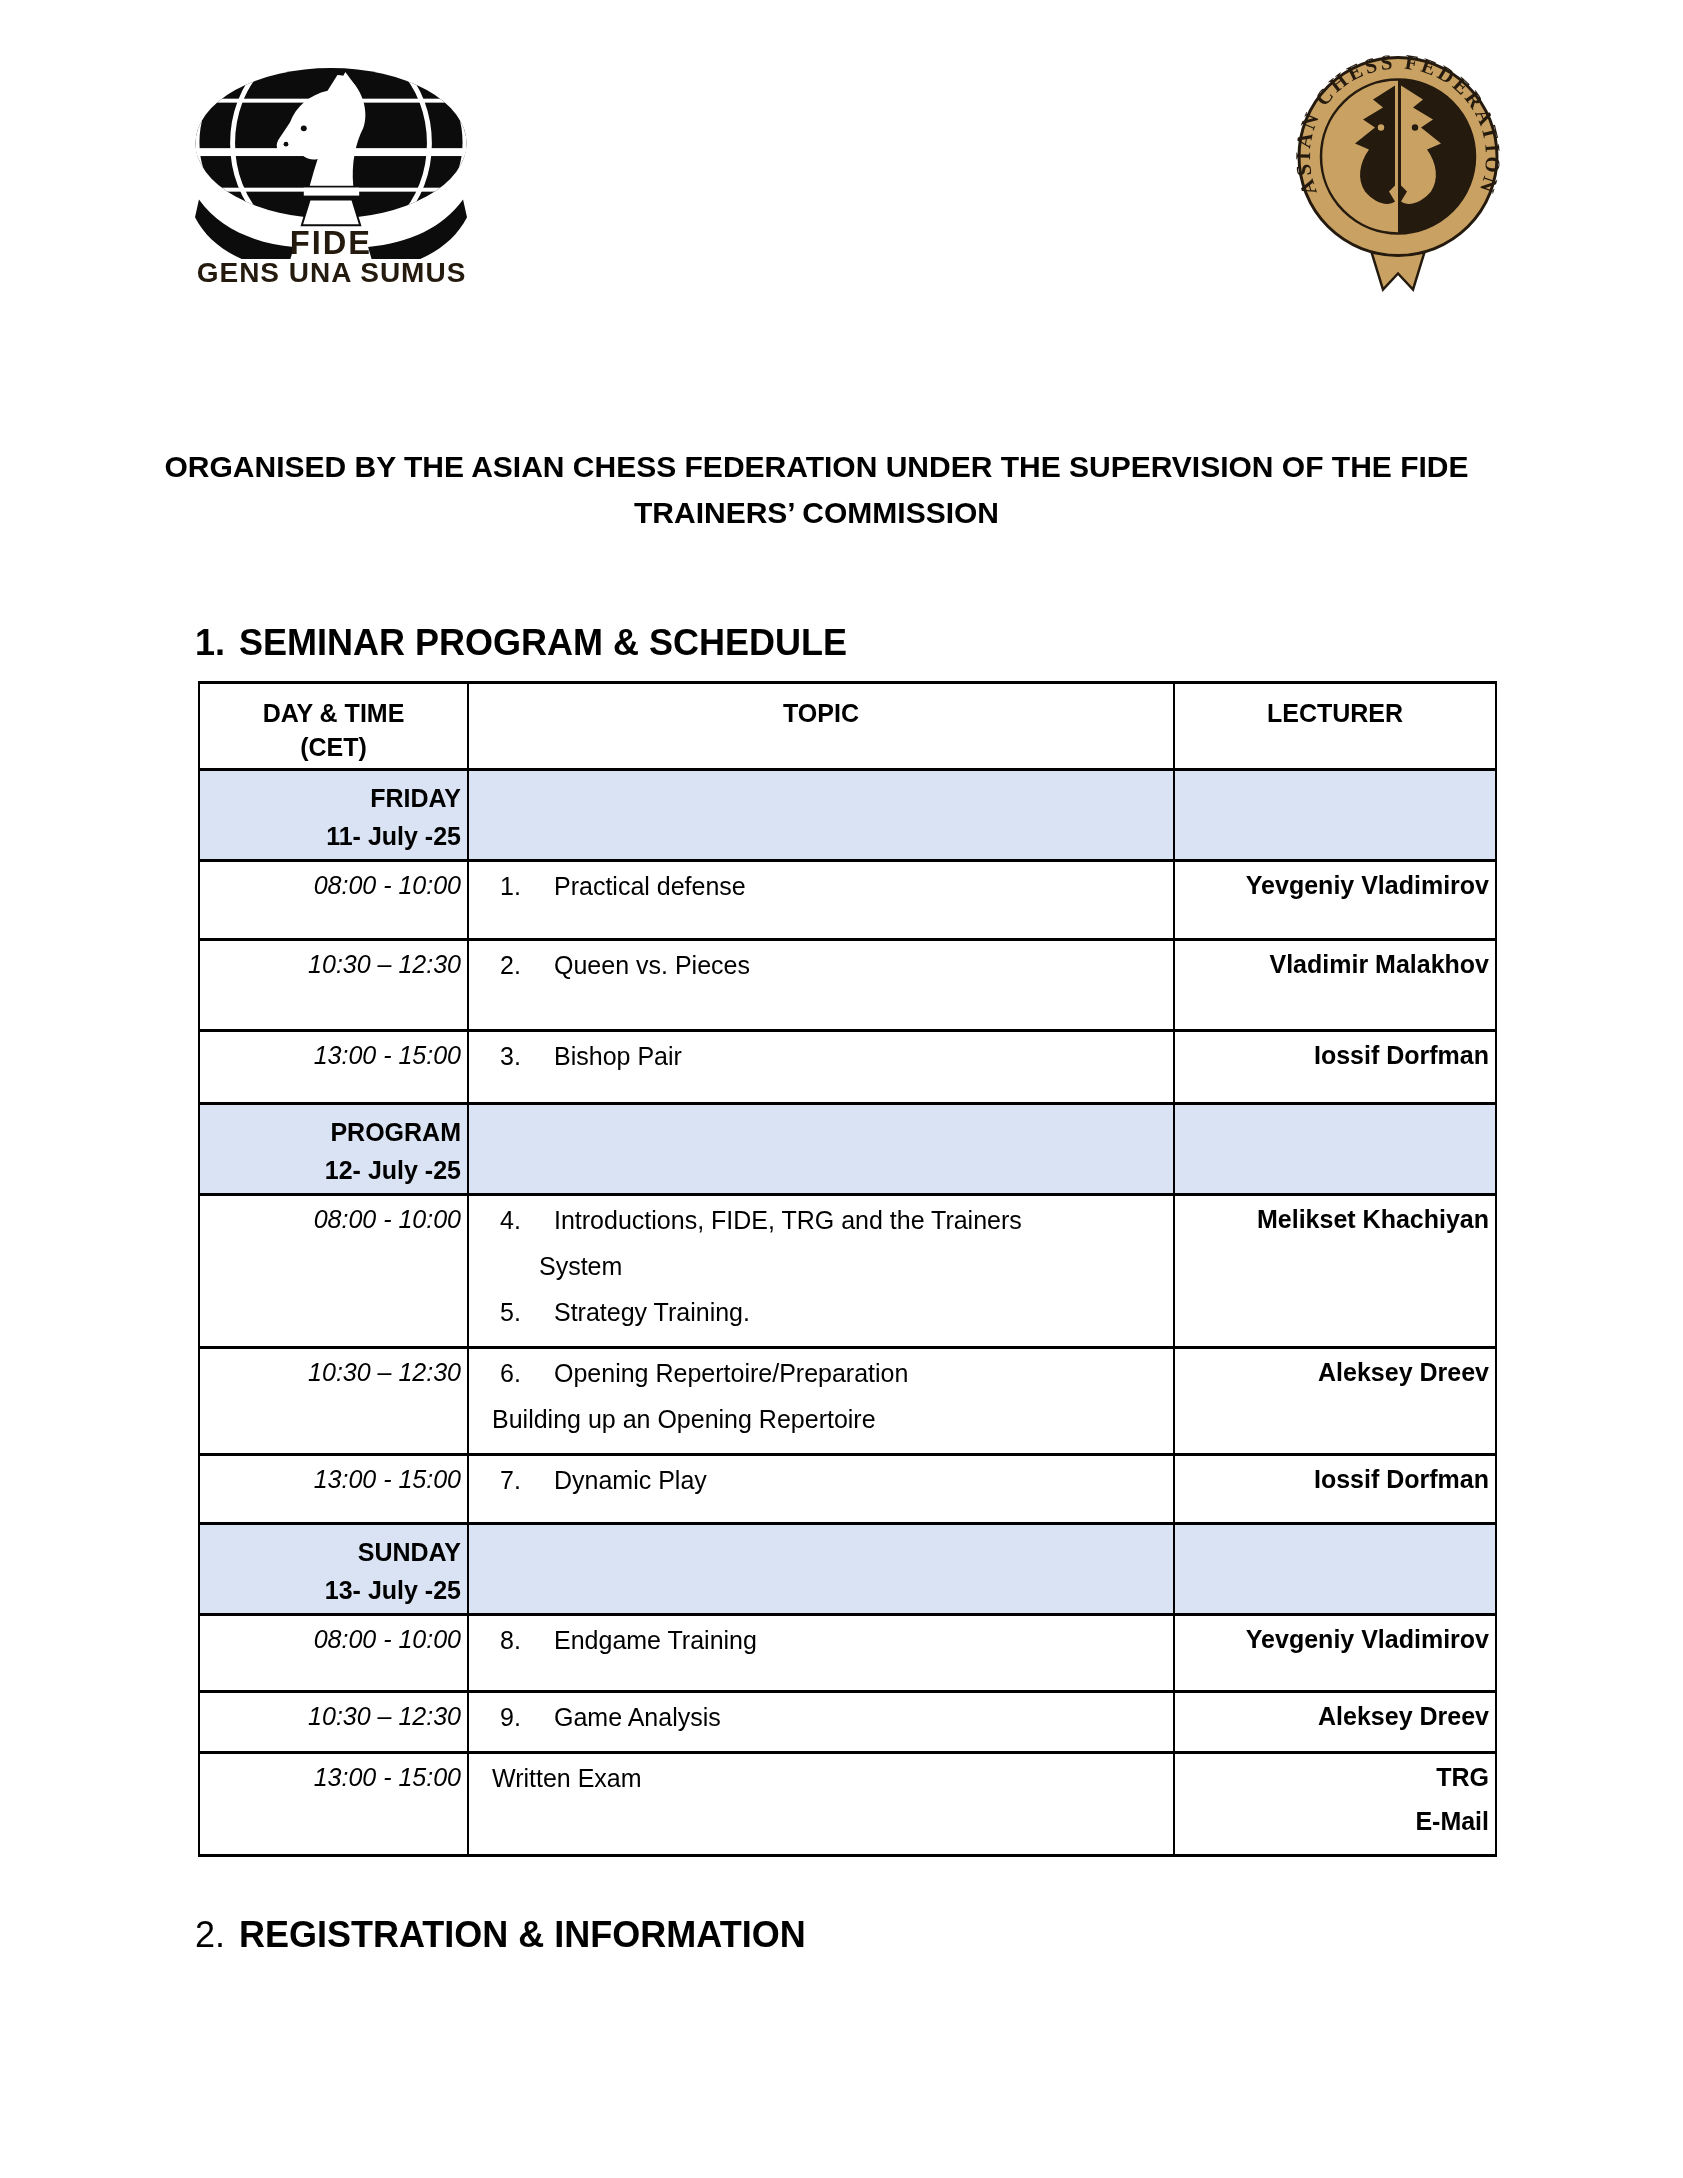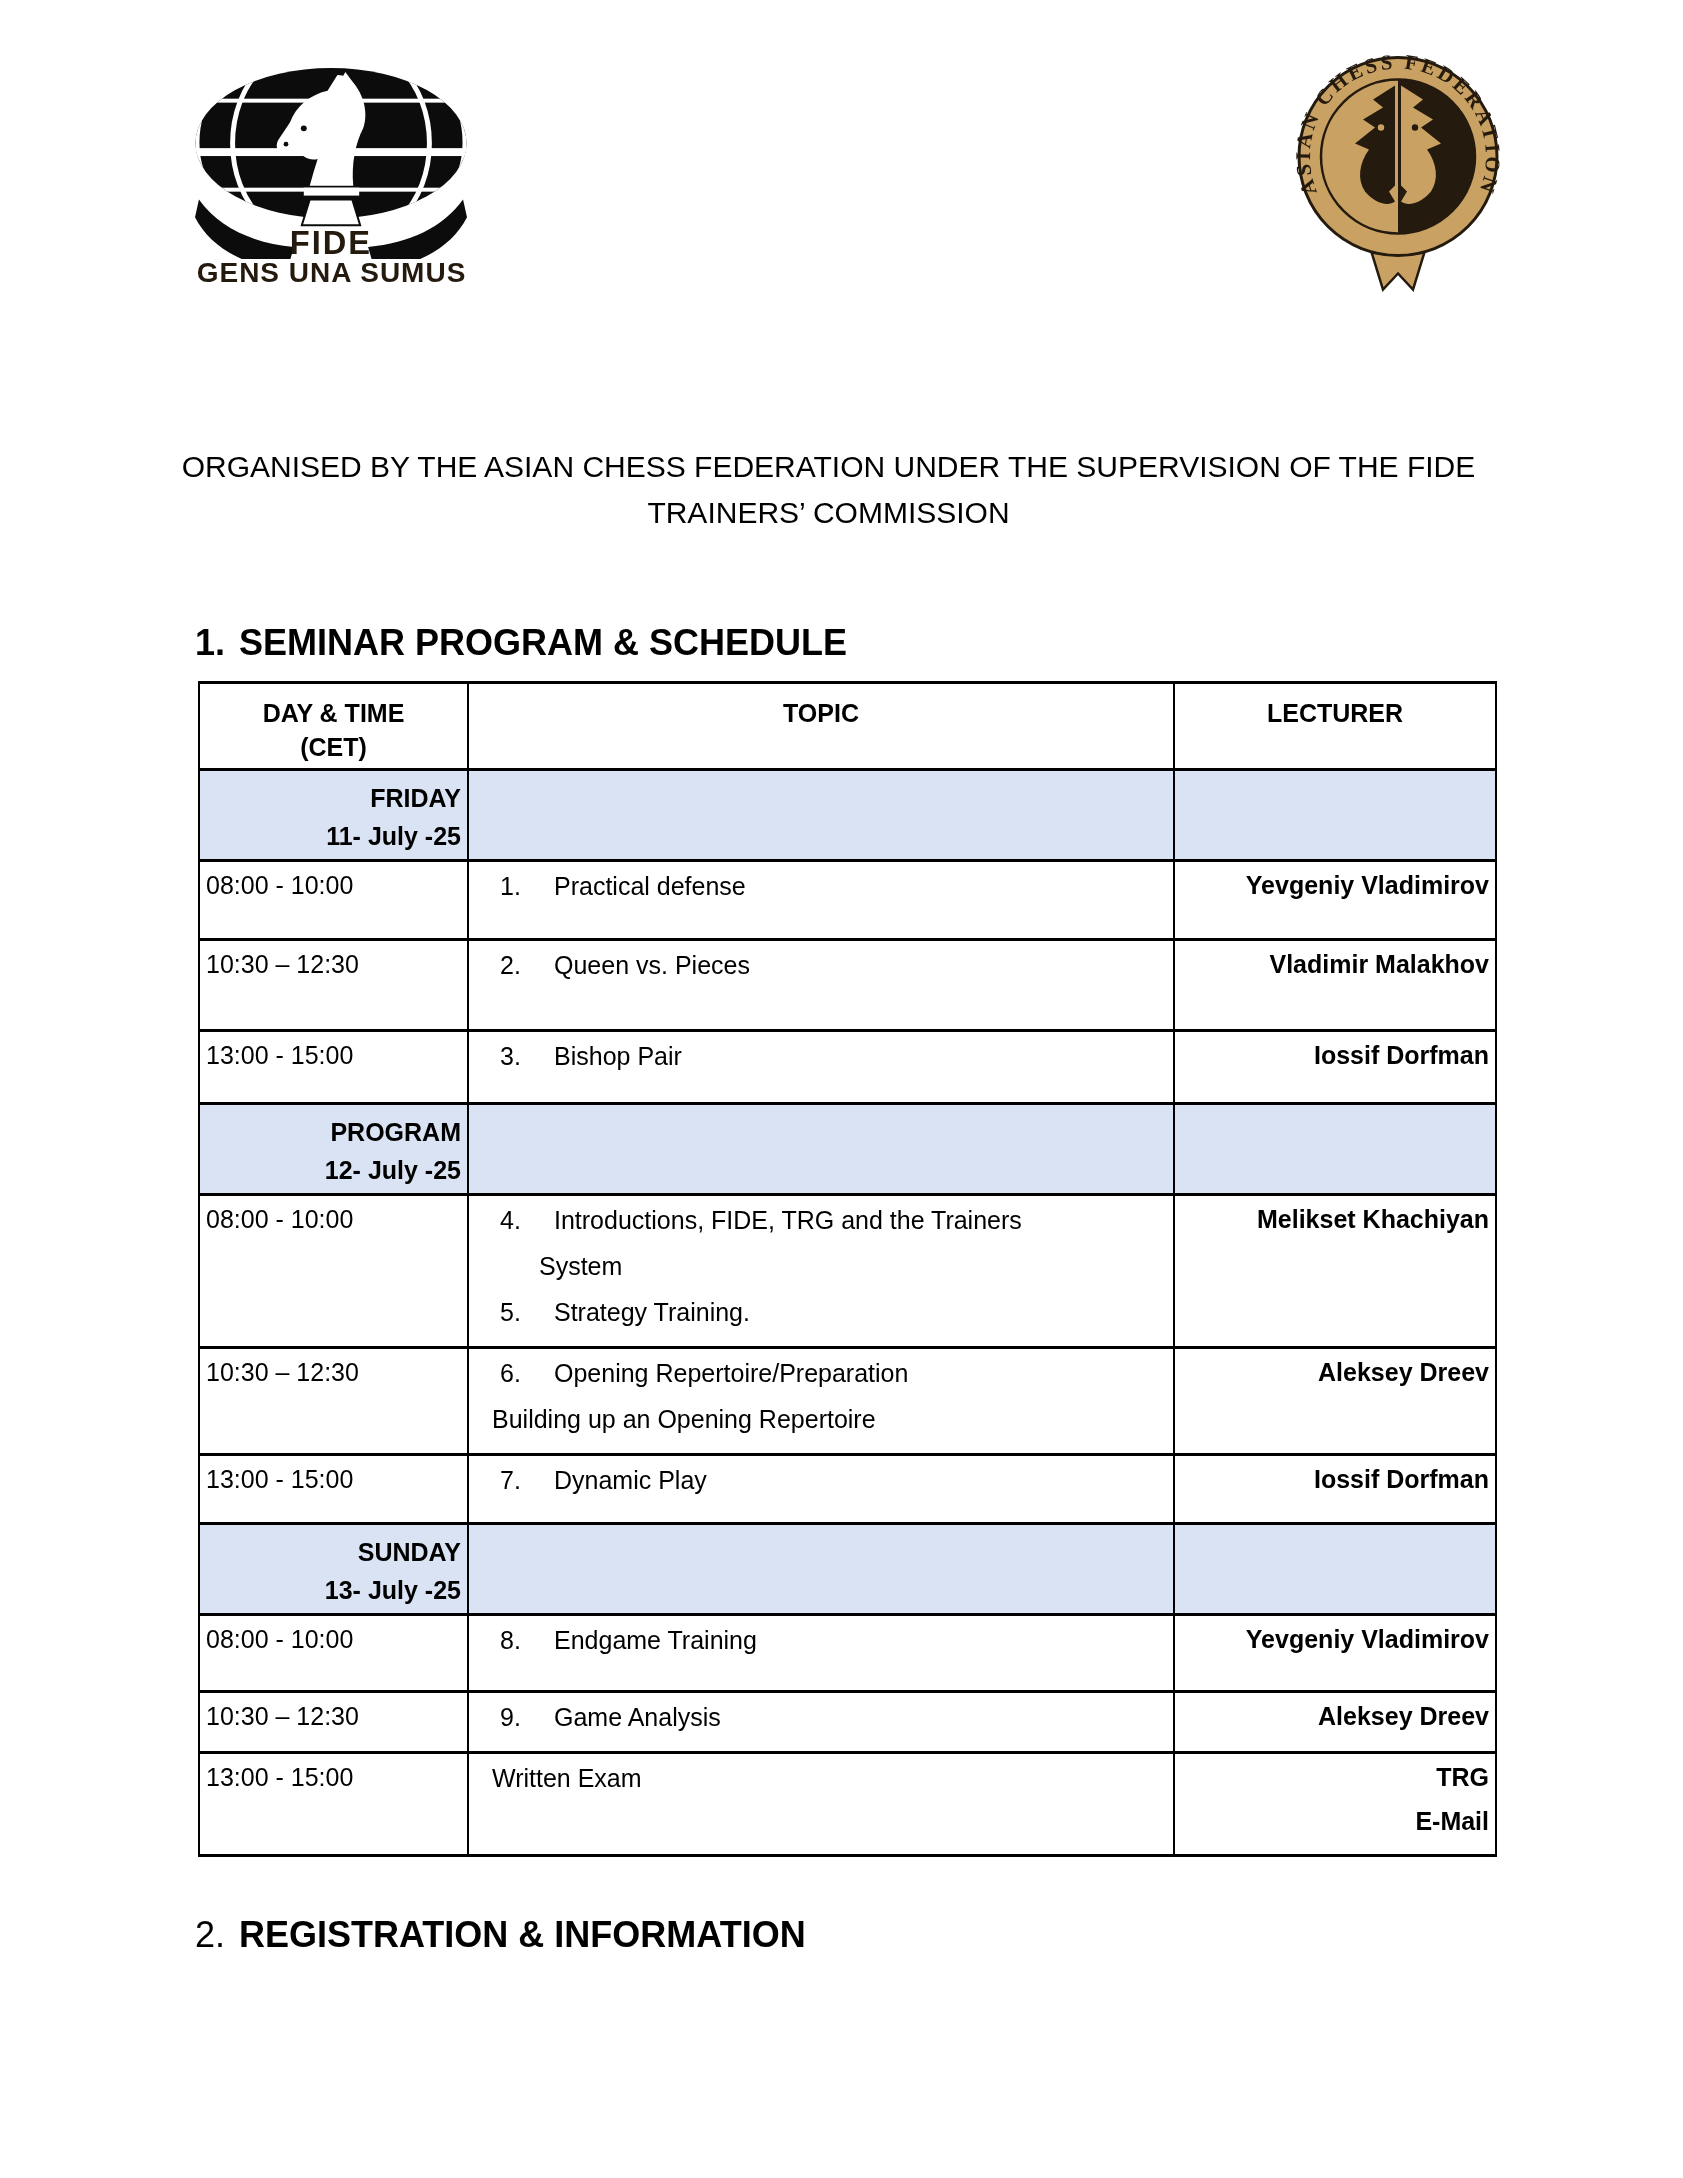--- a/index.html
+++ b/index.html
@@ -28,22 +28,22 @@
   .ink{fill:var(--logo-ink);}
   .gold{fill:var(--acf-gold);}
   .fide-wordmark{font-family:"Liberation Sans",sans-serif;font-size:33px;font-weight:bold;letter-spacing:2px;fill:var(--logo-ink);}
   .acf-ring-text{font-family:"Liberation Serif","DejaVu Serif",serif;font-size:21px;font-weight:bold;letter-spacing:3px;fill:var(--logo-ink);}
   
   .doc-title{
     position:absolute;left:0;top:366px;width:1683px;
     text-align:center;font-size:40px;font-weight:bold;
   }
   .doc-subtitle{
-    position:absolute;left:16px;top:444px;width:1625px;
-    text-align:center;font-size:30px;font-weight:normal;line-height:46px;
+    position:absolute;left:4px;top:444px;width:1625px;
+    text-align:center;font-size:30px;font-weight:bold;line-height:46px;
   }
   .section-heading{
     position:absolute;left:195px;display:flex;align-items:baseline;
     font-size:36px;
   }
   .section-heading .num{font-weight:bold;width:44px;flex:none;}
   .section-heading.plain-num .num{font-weight:normal;}
   .section-heading .label{font-weight:bold;}
   .heading-1{top:622px;}
   .heading-2{top:1914px;}
@@ -69,21 +69,21 @@
   tbody tr:nth-child(5){height:75px;}
   tbody tr:nth-child(6){height:101px;}
   tbody tr:nth-child(7){height:81px;}
   tbody tr:nth-child(8){height:69px;}
   tbody tr:nth-child(9){height:75px;}
   tbody tr:nth-child(10){height:77px;}
   tbody tr:nth-child(11){height:57px;}
   tbody tr:nth-child(12){height:87px;}
   tr.day-row td{background:var(--day-bg);text-align:right;}
   td.day-cell{text-align:center;font-weight:bold;line-height:38px;}
-  td.time-cell{text-align:left;line-height:30px;}
+  td.time-cell{text-align:right;line-height:30px;font-style:italic;}
   td.topic-cell{padding-left:23px !important;}
   .topic-line{display:flex;margin-left:8px;line-height:32px;margin-bottom:14px;}
   .topic-line .topic-num{width:54px;flex:none;}
   .topic-line.hang{margin-left:47px;}
   .topic-line.flush{margin-left:0;}
   td.lect-cell{text-align:right;font-weight:bold;line-height:30px;}
   .lect-line{margin-bottom:14px;}
 </style>
 </head>
 <body>

